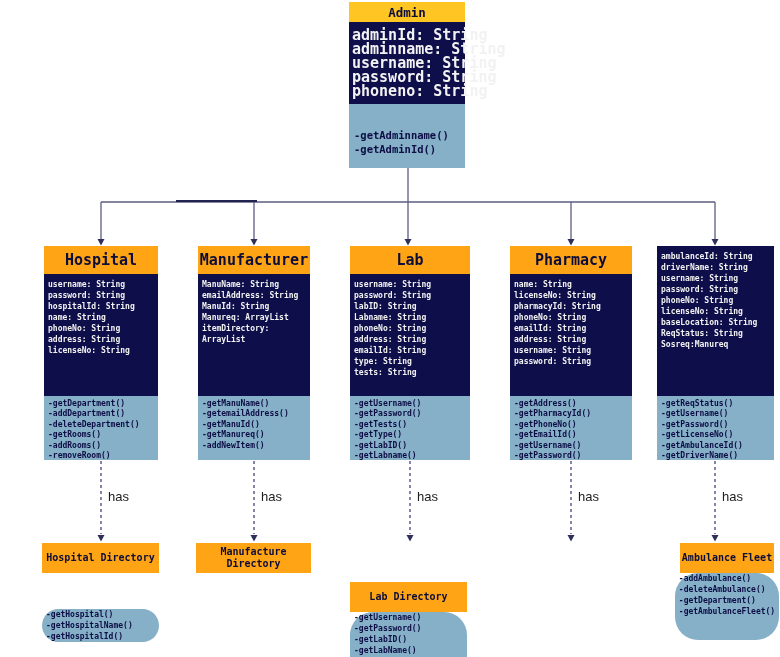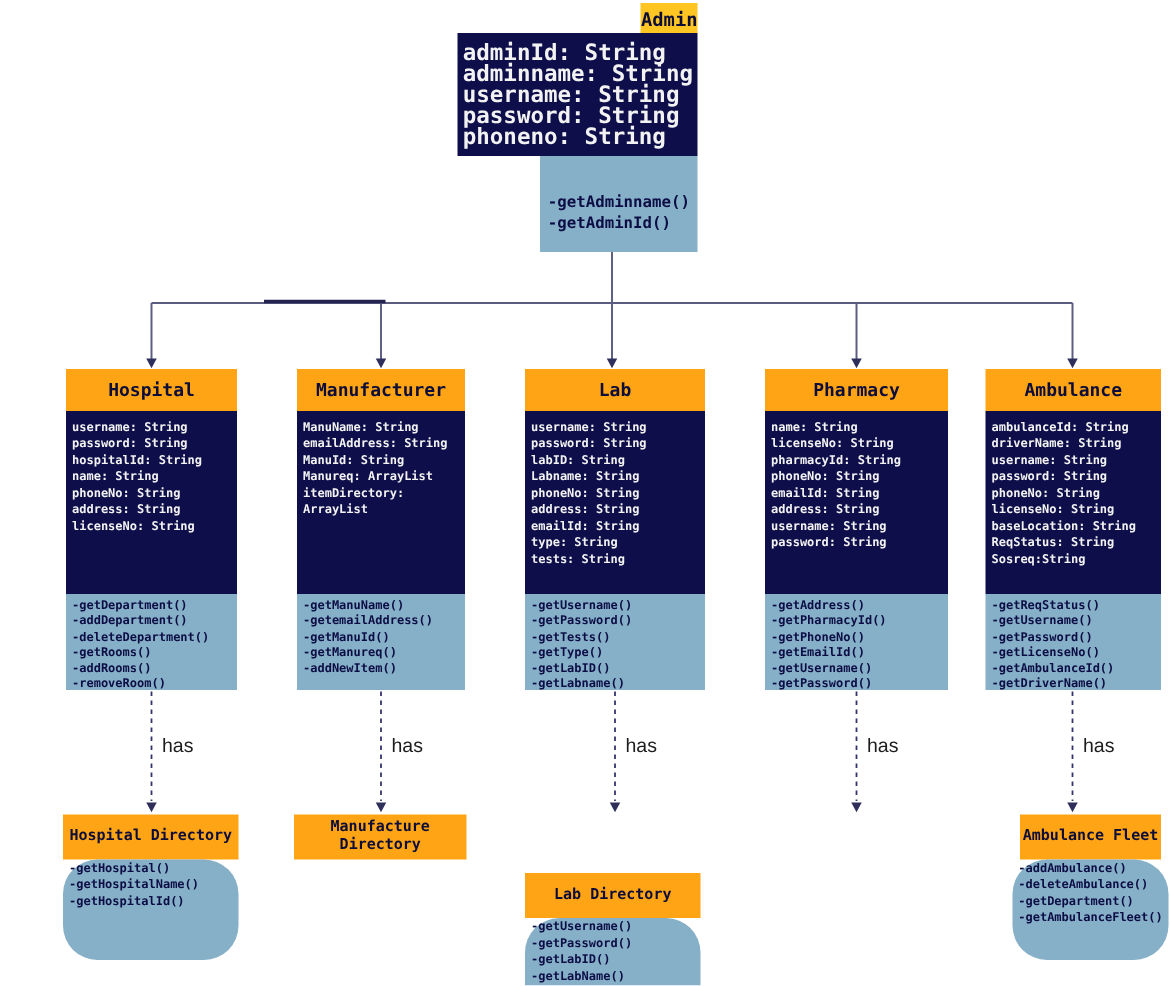--- a/index.html
+++ b/index.html
@@ -9,21 +9,21 @@
   }
   .connectors { position:absolute; left:0; top:0; }
   .class-box {
     position:absolute; display:flex; flex-direction:column;
     box-sizing:border-box;
   }
   .cb-header {
     background: var(--class-header, #ffa414);
     color:#0d0d3a; font-weight:bold; text-align:center;
     display:flex; align-items:center; justify-content:center;
-    font-size:12px; flex:0 0 auto; white-space:pre;
+    font-size:15px; flex:0 0 auto; white-space:pre;
   }
   .admin .cb-header { background: var(--admin-header, #ffc522); font-size:12.5px; height:20px; }
   .row2 .cb-header { height:28px; }
   .dir .cb-header { min-height:30px; font-size:10px; white-space:normal; line-height:1.25; padding:0 2px; }
   .cb-attrs {
     background: var(--attributes-bg, #0e0e4a); color:#f2f2f2;
     flex:1 1 auto; padding:5px 4px; font-size:8px; line-height:11px; font-weight:bold;
   }
   .admin .cb-attrs { font-size:15px; line-height:14px; padding:6px 3px; }
   .cb-methods {
@@ -72,21 +72,21 @@
     </g>
     <g fill="#2f2f5c">
       <polygon points="97.5,535 104.5,535 101,541.5"></polygon>
       <polygon points="250.5,535 257.5,535 254,541.5"></polygon>
       <polygon points="406.5,535 413.5,535 410,541.5"></polygon>
       <polygon points="567.5,535 574.5,535 571,541.5"></polygon>
       <polygon points="711.5,535 718.5,535 715,541.5"></polygon>
     </g>
   </svg>
 
-  <div class="class-box admin" style="left:349px;top:2px;width:116px;height:158px;align-items:flex-end;">
+  <div class="class-box admin" style="left:349px;top:2px;width:116px;height:158px;">
     <div class="cb-header">Admin</div>
     <div class="cb-attrs">
         <div class="line">adminId: String</div>
         <div class="line">adminname: String</div>
         <div class="line">username: String</div>
         <div class="line">password: String</div>
         <div class="line">phoneno: String</div>
       </div>
     <div class="cb-methods">
         <div class="line">-getAdminname()</div>
@@ -173,49 +173,48 @@
         <div class="line">-getAddress()</div>
         <div class="line">-getPharmacyId()</div>
         <div class="line">-getPhoneNo()</div>
         <div class="line">-getEmailId()</div>
         <div class="line">-getUsername()</div>
         <div class="line">-getPassword()</div>
       </div>
   </div>
 
   <div class="class-box row2" style="left:657px;top:246px;width:117px;height:214px;">
-    <div class="cb-header">Ambulance</div>
     <div class="cb-attrs">
         <div class="line">ambulanceId: String</div>
         <div class="line">driverName: String</div>
         <div class="line">username: String</div>
         <div class="line">password: String</div>
         <div class="line">phoneNo: String</div>
         <div class="line">licenseNo: String</div>
         <div class="line">baseLocation: String</div>
         <div class="line">ReqStatus: String</div>
-        <div class="line">Sosreq:String</div>
+        <div class="line">Sosreq:Manureq</div>
       </div>
     <div class="cb-methods">
         <div class="line">-getReqStatus()</div>
         <div class="line">-getUsername()</div>
         <div class="line">-getPassword()</div>
         <div class="line">-getLicenseNo()</div>
         <div class="line">-getAmbulanceId()</div>
         <div class="line">-getDriverName()</div>
       </div>
   </div>
 
   <span class="has-label" style="left:108px;">has</span>
   <span class="has-label" style="left:261px;">has</span>
   <span class="has-label" style="left:417px;">has</span>
   <span class="has-label" style="left:578px;">has</span>
   <span class="has-label" style="left:722px;">has</span>
 
-  <div class="class-box dir" style="left:42px;top:543px;width:117px;height:97px;">
+  <div class="class-box dir" style="left:42px;top:543px;width:117px;height:97px;gap:36px;">
     <div class="cb-header">Hospital Directory</div>
     <div class="cb-methods">
         <div class="line">-getHospital()</div>
         <div class="line">-getHospitalName()</div>
         <div class="line">-getHospitalId()</div>
       </div>
   </div>
 
   <div class="class-box dir" style="left:196px;top:543px;width:115px;height:97px;">
     <div class="cb-header">Manufacture Directory</div>

